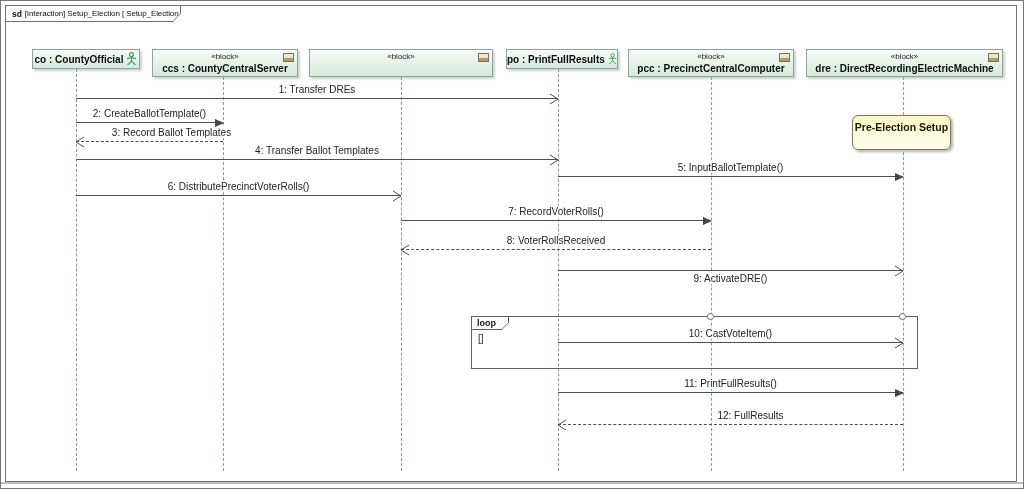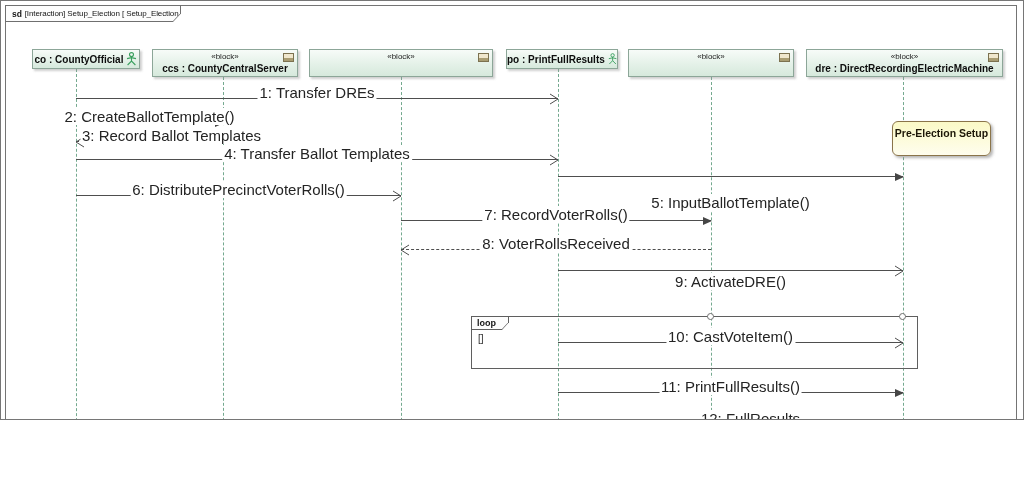--- a/index.html
+++ b/index.html
@@ -1,17 +1,17 @@
 <!DOCTYPE html>
 <html><head>
 <meta charset="utf-8">
 <style>
   html,body{margin:0;padding:0;background:#fff;}
   #stage{
-    position:relative;width:1024px;height:420px;background:#ffffff;
+    position:relative;width:1024px;height:489px;background:#ffffff;
     border:1px solid #767676;box-sizing:border-box;overflow:hidden;
     font-family:"Liberation Sans",sans-serif;
   }
   
   .frame{position:absolute;left:4px;top:4px;width:1012px;height:477px;
     border:1px solid #747474;box-sizing:border-box;background:transparent;}
   .bottom-band{position:absolute;left:0;top:481px;width:1024px;height:2px;background:#bdbdbd;}
   .tab-outer{position:absolute;left:4px;top:4px;width:176px;height:17px;background:#6f6f6f;
     clip-path:polygon(0 0,100% 0,100% 50%,calc(100% - 8px) 100%,0 100%);}
   .tab-inner{position:absolute;left:5px;top:5px;width:174px;height:15px;background:#fcfcfc;
@@ -26,21 +26,21 @@
     border:1px solid #8ca698;box-shadow:2px 2px 2px rgba(150,150,150,.45);}
   .head.actor{display:flex;align-items:center;justify-content:center;gap:3px;height:20px;}
   .head.block{height:28px;text-align:center;padding-top:2px;}
   .head .stereo{font-size:8px;line-height:10px;color:#1c1c1c;}
   .head .name{font-size:10px;font-weight:bold;line-height:13px;color:#0d0d0d;white-space:nowrap;}
   .block-icon{position:absolute;top:3px;right:3px;width:11px;height:9px;box-sizing:border-box;
     border:1px solid #7c7250;background:linear-gradient(180deg,#efe7cd 55%,#a99d72 55%);}
   
   .msg-line{position:absolute;height:0;border-top:1px solid #4e4e4e;}
   .msg-line.dashed{border-top-style:dashed;}
-  .msg-label{position:absolute;transform:translateX(-50%);font-size:15px;color:#242424;
+  .msg-label{position:absolute;transform:translateX(-50%);font-size:10px;color:#242424;
     background:#ffffff;padding:0 2px;white-space:nowrap;z-index:5;}
   .ah{position:absolute;top:-6.5px;}
   .ah-r{right:-1px;} .ah-l{left:-1px;}
   .ah-filled{position:absolute;top:-4px;width:0;height:0;
     border-top:4px solid transparent;border-bottom:4px solid transparent;}
   .ah-filled.r{right:-1px;border-left:9px solid #464646;}
   
   .note{position:absolute;box-sizing:border-box;border:1px solid #8a744a;border-radius:6px;
     background:linear-gradient(180deg,#fbf9c6 0%,#fefdee 100%);
     box-shadow:2px 2px 3px rgba(120,120,120,.55);
@@ -96,21 +96,21 @@
       <div class="msg-label" style="left: 148.5px; top: 126px; margin-left: 22px;">3: Record Ballot Templates</div>
       <div class="msg-line" style="left: 75px; top: 158px; width: 482px;">
         <svg class="ah ah-r" width="10" height="12" viewBox="0 0 10 12">
           <path d="M1 1 L9 6 L1 11" fill="none" stroke="#4e4e4e" stroke-width="1"></path>
         </svg>
       </div>
       <div class="msg-label" style="left: 316px; top: 144px;">4: Transfer Ballot Templates</div>
       <div class="msg-line" style="left: 557px; top: 175px; width: 345px;">
         <span class="ah-filled r"></span>
       </div>
-      <div class="msg-label" style="left: 729.5px; top: 161px; margin-top: 32px;">5: InputBallotTemplate()</div>
+      <div class="msg-label" style="left: 729.5px; top: 161px;">5: InputBallotTemplate()</div>
       <div class="msg-line" style="left: 75px; top: 194px; width: 325px;">
         <svg class="ah ah-r" width="10" height="12" viewBox="0 0 10 12">
           <path d="M1 1 L9 6 L1 11" fill="none" stroke="#4e4e4e" stroke-width="1"></path>
         </svg>
       </div>
       <div class="msg-label" style="left: 237.5px; top: 180px;">6: DistributePrecinctVoterRolls()</div>
       <div class="msg-line" style="left: 400px; top: 219px; width: 310px;">
         <span class="ah-filled r"></span>
       </div>
       <div class="msg-label" style="left: 555px; top: 205px;">7: RecordVoterRolls()</div>
@@ -164,35 +164,36 @@
         <span class="name">po : PrintFullResults</span>
         <svg width="11" height="14" viewBox="0 0 11 14">
           <g stroke="#3ba05f" stroke-width="1.1" fill="none">
             <circle cx="5.5" cy="2.6" r="2"></circle>
             <path d="M5.5 4.6 V9 M1 6.6 L5.5 5.6 L10 6.6 M1.6 13 L5.5 9 L9.4 13"></path>
           </g>
         </svg>
       </div>
       <div class="head block" style="left: 627px; width: 166px;">
         <div class="stereo">«block»</div>
+        <div class="name">pcc : PrecinctCentralComputer</div>
         <span class="block-icon"></span>
       </div>
       <div class="head block" style="left: 805px; width: 197px;">
         <div class="stereo">«block»</div>
         <div class="name">dre : DirectRecordingElectricMachine</div>
         <span class="block-icon"></span>
       </div>
     </div>
 
   <div class="fragment" style="left:470px;top:315px;width:447px;height:53px;">
     <div class="frag-tab-outer"></div>
     <div class="frag-tab-inner">loop</div>
     <div class="frag-guard">[]</div>
   </div>
   <div class="jump" style="left:706px;top:312px;"></div>
   <div class="jump" style="left:898px;top:312px;"></div>
 
-  <div class="note" style="left:851px;top:120px;width:99px;height:35px;margin-left:40px;">
+  <div class="note" style="left:851px;top:114px;width:99px;height:35px;">
     <span>Pre-Election Setup</span>
   </div>
 
   <div class="bottom-band"></div>
 </div>
 
 </body></html>

